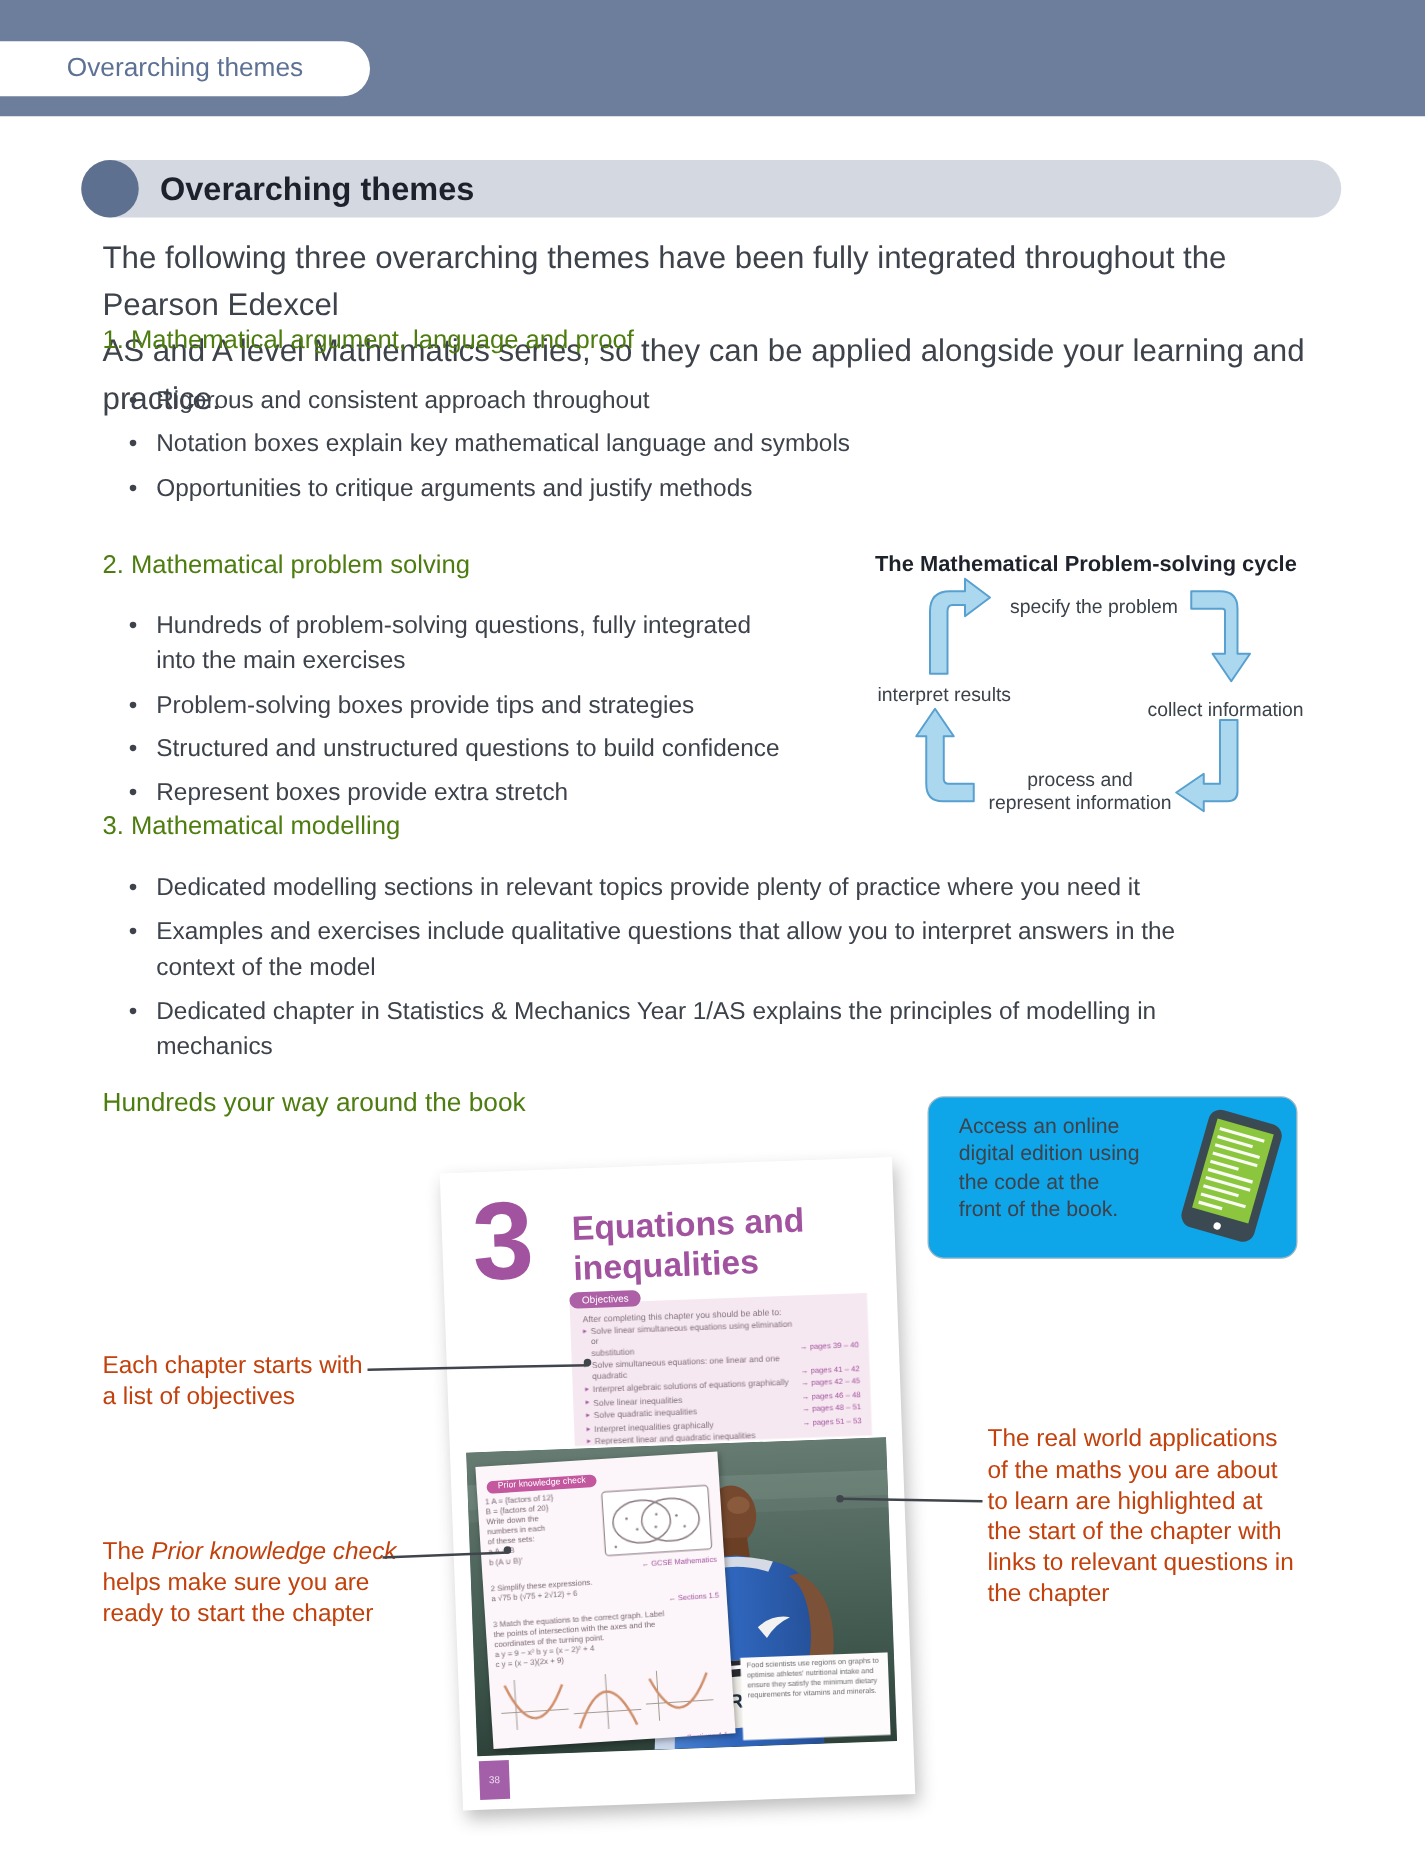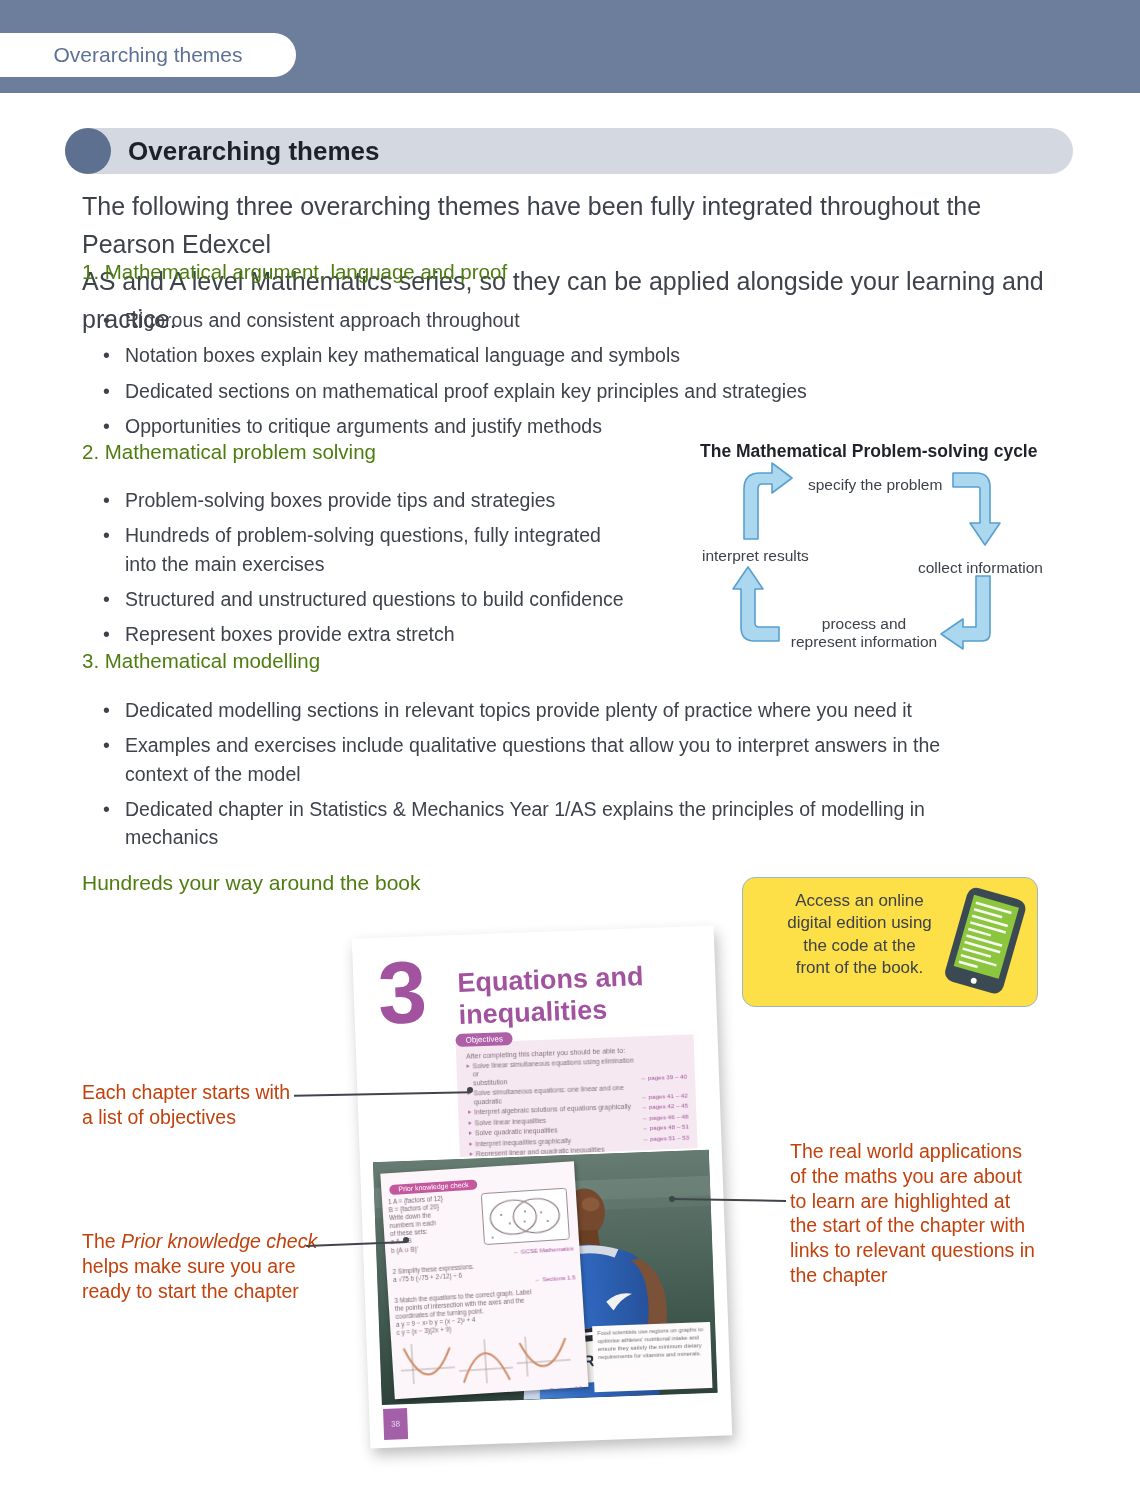--- a/index.html
+++ b/index.html
@@ -23,22 +23,22 @@
   ul.blist li{position:relative;padding-left:31px;margin:0 0 7px 0;font-size:19.5px;
               line-height:1.45;white-space:pre-line;}
   ul.blist li::before{content:"•";position:absolute;left:9px;top:0;color:#3d424b;}
 
   
   .cyc-title{font:700 17.5px "Liberation Sans",sans-serif;fill:#1e222b;}
   .cyc-label{font:15.5px "Liberation Sans",sans-serif;fill:#3c424a;}
   .cyc-arrow{fill:#abd7ef;stroke:#58a0cf;stroke-width:1.6;stroke-linejoin:round;}
 
   
-  .callout{left:742px;top:877px;width:294px;height:128px;background:#fde047;
-           border:1.5px solid #9db6c5;border-radius:13px;text-align:center;}
+  .callout{left:742px;top:877px;width:294px;height:128px;background:#0ea5e9;
+           border:1.5px solid #9db6c5;border-radius:13px;}
   .callout-text{left:24px;top:12px;width:185px;font-size:17px;line-height:1.32;
                 color:#3d424b;white-space:pre-line;}
   .tablet{right:8px;top:8px;width:88px;height:112px;}
 
   
   .ann{font-size:19.5px;line-height:1.27;color:#c2410c;white-space:pre-line;}
   .conn{border-top:2px solid #40454c;height:0;}
   .dot{width:6px;height:6px;border-radius:50%;background:#40454c;}
 
   
@@ -96,29 +96,28 @@
     <div class="a banner-title">Overarching themes</div>
   </div>
 
   <div class="a body-text" style="left:82px;top:188px;width:985px;">The following three overarching themes have been fully integrated throughout the Pearson Edexcel
 AS and A level Mathematics series, so they can be applied alongside your learning and practice.</div>
 
   <div class="a h2" style="left:82px;top:260px;">1. Mathematical argument, language and proof</div>
   <ul class="a blist" style="left:82px;top:294px;width:940px;">
     <li>Rigorous and consistent approach throughout</li>
     <li>Notation boxes explain key mathematical language and symbols</li>
-    <li>Dedicated sections on mathematical proof explain key principles and strategies</li>
     <li>Opportunities to critique arguments and justify methods</li>
   </ul>
 
   <div class="a h2" style="left:82px;top:440px;">2. Mathematical problem solving</div>
   <ul class="a blist" style="left:82px;top:474px;width:620px;">
-    <li>Problem-solving boxes provide tips and strategies</li>
     <li>Hundreds of problem-solving questions, fully integrated
 into the main exercises</li>
+    <li>Problem-solving boxes provide tips and strategies</li>
     <li>Structured and unstructured questions to build confidence</li>
     <li>Represent boxes provide extra stretch</li>
   </ul>
 
   <svg class="a" style="left:686px;top:437px;" width="404" height="232" viewBox="0 0 404 232">
     <text x="14" y="20" class="cyc-title">The Mathematical Problem-solving cycle</text>
     <path class="cyc-arrow" d="M58,102 L58,52 Q58,36 74,36 L86,36 L86,26 L106,41 L86,56 L86,47 L76,47 Q72,47 72,52 L72,102 Z"></path>
     <path class="cyc-arrow" d="M267,36 L290,36 Q304,36 304,50 L304,86 L314,86 L299,108 L284,86 L294,86 L294,52 Q294,50 292,50 L267,50 Z"></path>
     <path class="cyc-arrow" d="M290,139 L304,139 L304,196 Q304,204 296,204 L277,204 L277,212 L255,197 L277,182 L277,190 L290,190 Z"></path>
     <path class="cyc-arrow" d="M93,204 L68,204 Q55,204 55,190 L55,152 L47,152 L62,130 L77,152 L69,152 L69,186 Q69,190 73,190 L93,190 Z"></path>

